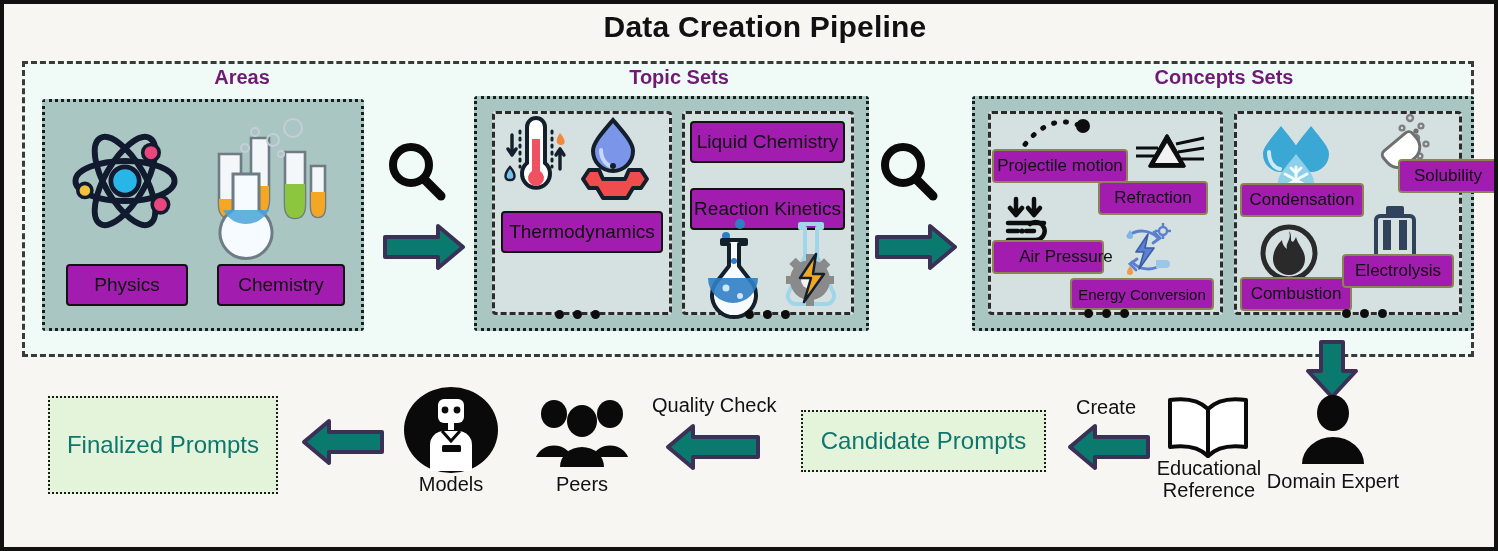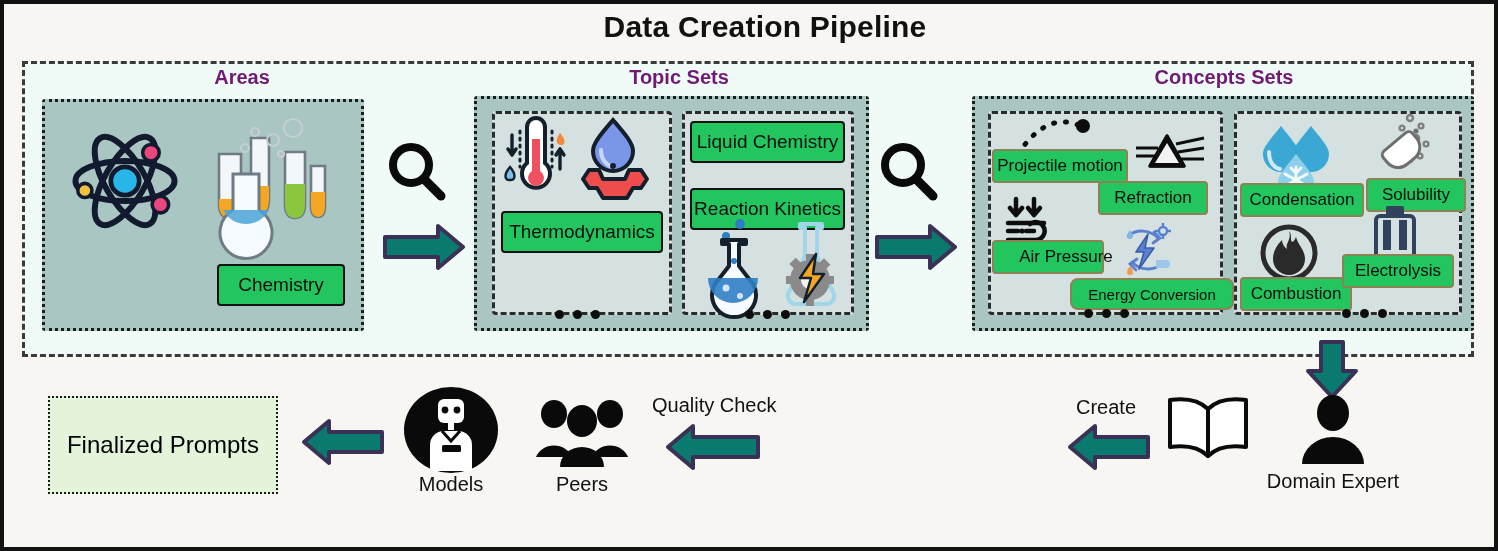--- a/index.html
+++ b/index.html
@@ -22,34 +22,34 @@
 
   
   .set-outer{position:absolute;background:#a9c6c2;border:3px dotted #15201c;
              box-sizing:border-box;border-radius:3px;}
 
   
   .sub-panel{position:absolute;background:#d5e0e0;border:3px dashed #2b2b2b;
              box-sizing:border-box;border-radius:4px;}
 
   
-  .chip{position:absolute;background:#22c55e;box-sizing:border-box;
+  .chip{position:absolute;background:#a21caf;box-sizing:border-box;
         display:flex;align-items:center;justify-content:center;
         color:#101010;white-space:nowrap;}
   .chip-dark{border:2.5px solid #121212;border-radius:4px;font-size:19px;}
   .chip-olive{border:2.5px solid #8a8455;border-radius:4px;font-size:17px;}
 
   
   .dots{position:absolute;display:flex;gap:9px;}
   .dots i{width:9px;height:9px;background:#0d0d0d;border-radius:50%;display:block;}
 
   
   .prompt-box{position:absolute;background:#e3f4da;border:2.5px dotted #1a1a1a;
        box-sizing:border-box;display:flex;align-items:center;justify-content:center;
-       font-size:24px;color:#000000;white-space:nowrap;}
+       font-size:24px;color:#0f766e;white-space:nowrap;}
 
   .flow-label{position:absolute;font-size:20px;color:#111;white-space:nowrap;}
   .cap{position:absolute;font-size:20px;color:#111;text-align:center;
        white-space:nowrap;line-height:1.12;}
 
   .icon-abs{position:absolute;}
   svg{display:block;overflow:visible;}
 </style>
 </head>
 <body>
@@ -95,20 +95,21 @@
       <g fill="none" stroke="#c4ced6" stroke-width="2">
         <circle cx="104" cy="14" r="9"></circle>
           <circle cx="84" cy="26" r="6"></circle>
         <circle cx="66" cy="18" r="4"></circle>
           <circle cx="56" cy="34" r="4"></circle>
         <circle cx="92" cy="40" r="3"></circle>
       </g>
     </svg>
   </div>
 
+  <div class="chip chip-dark" style="left:62px;top:260px;width:122px;height:42px;">Physics</div>
   <div class="chip chip-dark" style="left:213px;top:260px;width:128px;height:42px;">Chemistry</div>
 
   <div class="icon-abs" style="left:380px;top:135px;">
     <svg width="66" height="66" viewBox="0 0 66 66">
       <circle cx="27" cy="26" r="18" fill="none" stroke="#0a0a0a" stroke-width="8"></circle>
       <line x1="40" y1="40" x2="57" y2="57" stroke="#0a0a0a" stroke-width="9" stroke-linecap="round"></line>
     </svg>
   </div>
   <div class="icon-abs" style="left:378px;top:218px;">
     <svg width="84" height="50" viewBox="0 0 84 50">
@@ -266,21 +267,21 @@
       <path d="M16 44 c-4 5 -4 9 0 9 c4 0 4 -4 0 -9z" fill="#f29a4a"></path>
       <g stroke="#5b7fd1" stroke-width="2.4" fill="none">
           <circle cx="49" cy="9" r="4"></circle>
         <path d="M49 1 v3 M49 14 v3 M41 9 h3 M54 9 h3"></path>
         </g>
       <path d="M42 46 h10 a4 4 0 0 0 0 -8 h-10 z" fill="#9bc6ea"></path>
     </svg>
   </div>
 
   <div class="chip chip-olive" style="left:988px;top:236px;width:112px;height:34px;padding-left:36px;">Air Pressure</div>
-  <div class="chip chip-olive" style="left:1066px;top:274px;width:164px;height:32px;font-size:15px;border-radius:8px;">Energy Conversion</div>
+  <div class="chip chip-olive" style="left:1066px;top:274px;width:144px;height:32px;font-size:15px;">Energy Conversion</div>
 
   <div class="dots" style="left:1080px;top:305px;">
     <i></i>
       <i></i>
       <i></i>
   </div>
 
   <div class="icon-abs" style="left:1257px;top:120px;">
     <svg width="74" height="76" viewBox="0 0 74 76">
       <path d="M20 2 c11 14 18 21 18 28 a18 18 0 1 1 -36 0 c0 -7 7 -14 18 -28 z" fill="#3aa7d4"></path>
@@ -310,21 +311,21 @@
       </g>
       <circle cx="40" cy="19" r="2.6" fill="#6f6f6f"></circle>
       <circle cx="32" cy="26" r="2.2" fill="#6f6f6f"></circle>
       <g transform="rotate(-40 24 36)">
         <path d="M10 28 h28 a5 5 0 0 1 5 5 v6 a14 14 0 0 1 -14 14 h-10 a14 14 0 0 1 -14 -14 v-6 a5 5 0 0 1 5 -5z" fill="#ffffff" stroke="#6f6f6f" stroke-width="3"></path>
       </g>
     </svg>
   </div>
 
   <div class="chip chip-olive" style="left:1236px;top:179px;width:124px;height:34px;">Condensation</div>
-  <div class="chip chip-olive" style="left:1362px;top:155px;width:100px;height:34px;margin-top:19px;">Solubility</div>
+  <div class="chip chip-olive" style="left:1394px;top:155px;width:100px;height:34px;">Solubility</div>
 
   <div class="icon-abs" style="left:1254px;top:218px;">
     <svg width="62" height="62" viewBox="0 0 62 62">
       <circle cx="31" cy="31" r="26" fill="none" stroke="#2a2a2a" stroke-width="5"></circle>
       <path d="M31 9 c3 9 -4 12 -2 18 c-3 -2 -5 -6 -5 -9 c-6 6 -9 12 -9 19 a16 16 0 0 0 32 0
                c0 -9 -7 -14 -9 -22 c-2 5 -4 6 -5 3 c0 -4 0 -7 -2 -9z" fill="#2a2a2a"></path>
     </svg>
   </div>
 
   <div class="icon-abs" style="left:1360px;top:200px;">
@@ -365,28 +366,33 @@
   </div>
   <div class="cap" style="left:1259px;top:466px;width:140px;">Domain Expert</div>
 
   <div class="icon-abs" style="left:1158px;top:391px;">
     <svg width="92" height="66" viewBox="0 0 92 66">
       <path d="M46 14 c-9 -9 -24 -11 -38 -9 v47 c14 -2 29 0 38 9 z" fill="#ffffff" stroke="#0a0a0a" stroke-width="4" stroke-linejoin="round"></path>
       <path d="M46 14 c9 -9 24 -11 38 -9 v47 c-14 -2 -29 0 -38 9 z" fill="#ffffff" stroke="#0a0a0a" stroke-width="4" stroke-linejoin="round"></path>
       <line x1="46" y1="14" x2="46" y2="61" stroke="#0a0a0a" stroke-width="4"></line>
     </svg>
   </div>
+  <div class="cap" style="left:1134px;top:453px;width:142px;">
+    <span>Educational</span><br>
+    <span>Reference</span>
+  </div>
 
   <div class="flow-label" style="left:1072px;top:392px;">Create</div>
   <div class="icon-abs" style="left:1063px;top:418px;">
     <svg width="84" height="50" viewBox="0 0 84 50">
       <path d="M81 15 H28 V4 L3 25 L28 46 V35 H81 Z" fill="#0a7a6e" stroke="#3b3156" stroke-width="4" stroke-linejoin="round"></path>
     </svg>
   </div>
 
+  <div class="prompt-box" style="left:797px;top:406px;width:245px;height:62px;">Candidate Prompts</div>
 
   <div class="flow-label" style="left:648px;top:390px;">Quality Check</div>
   <div class="icon-abs" style="left:661px;top:418px;">
     <svg width="96" height="50" viewBox="0 0 96 50">
       <path d="M93 15 H28 V4 L3 25 L28 46 V35 H93 Z" fill="#0a7a6e" stroke="#3b3156" stroke-width="4" stroke-linejoin="round"></path>
     </svg>
   </div>
 
   <div class="icon-abs" style="left:530px;top:393px;">
     <svg width="96" height="72" viewBox="0 0 96 72">

